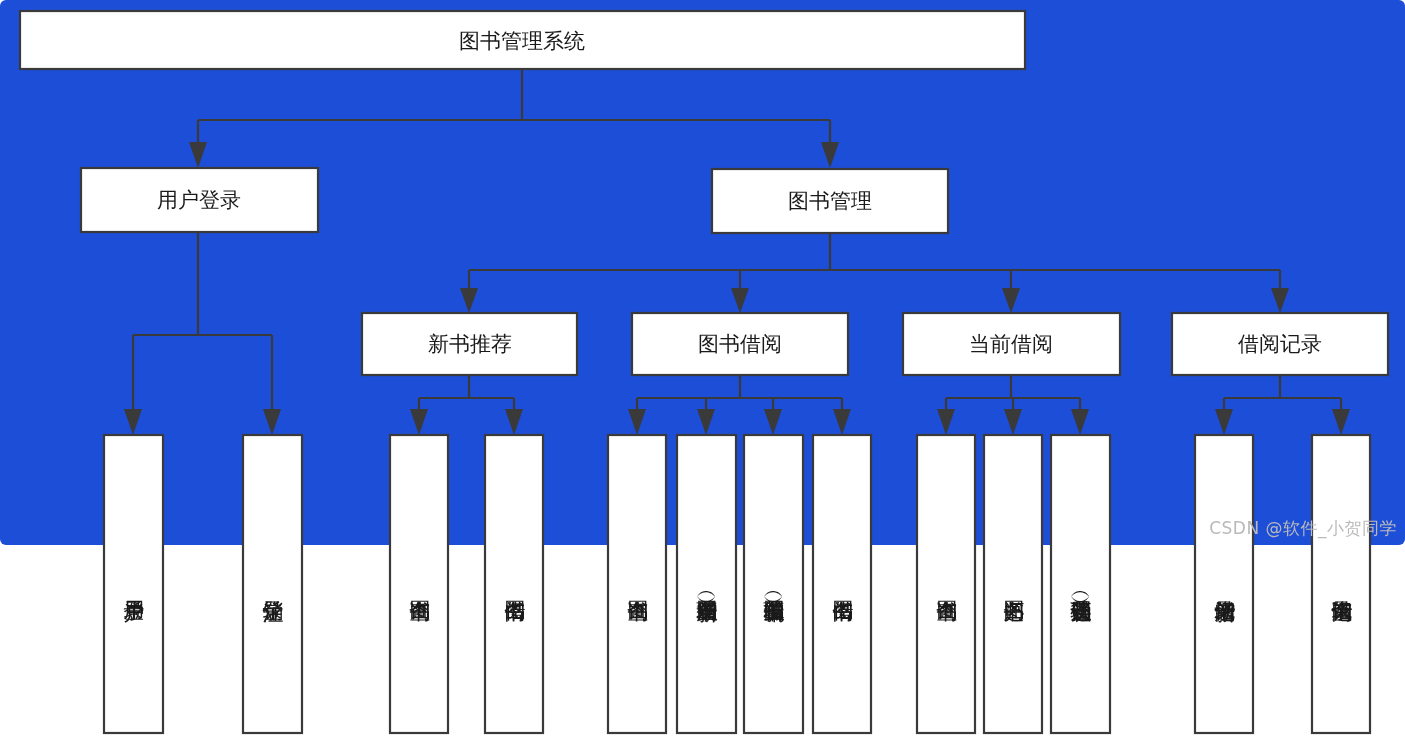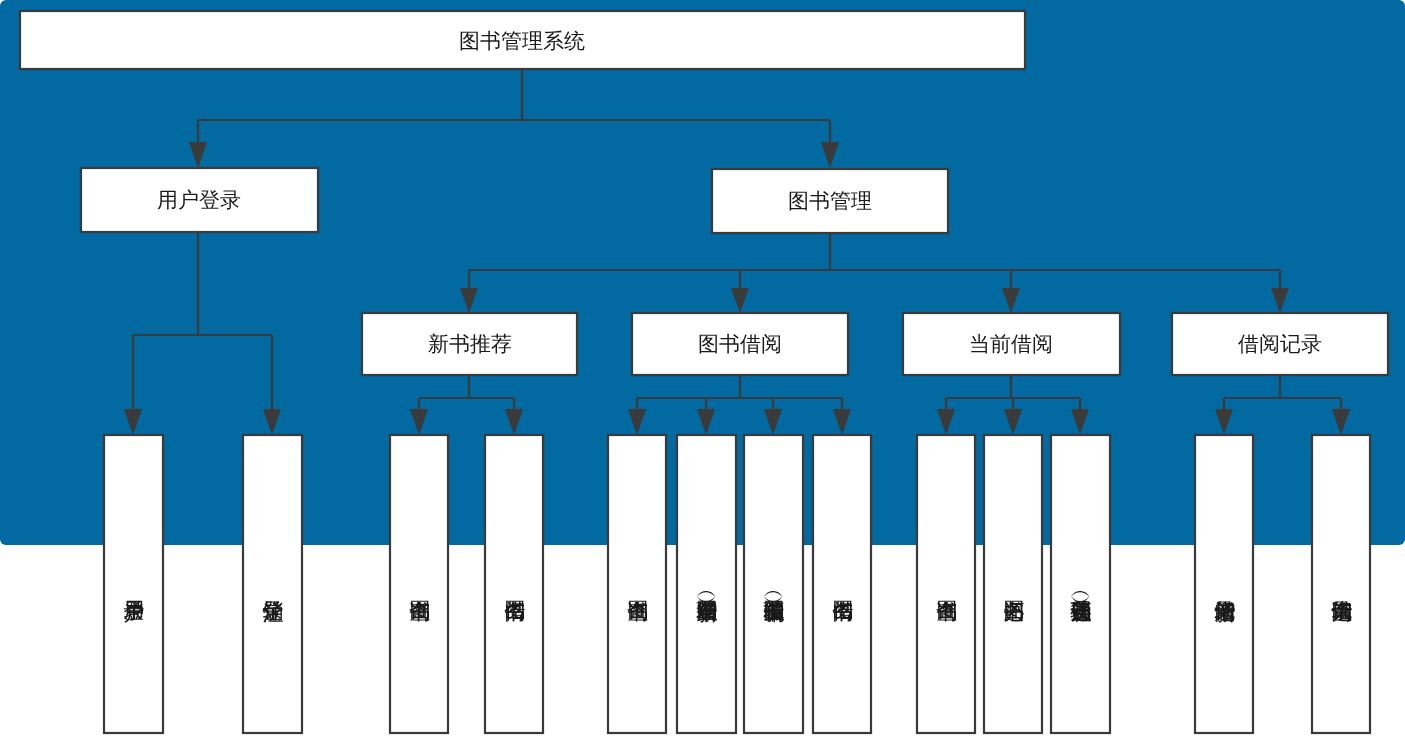--- a/index.html
+++ b/index.html
@@ -10,21 +10,21 @@
   body {
     width: 1405px;
     height: 747px;
     font-family: "DejaVu Sans", "Liberation Sans", sans-serif;
     overflow: hidden;
   }
   #diagram-root {
     position: relative;
     width: 1405px;
     height: 545px;
-    background: #0369a1;
+    background: #1d4ed8;
     border-radius: 6px;
   }
   svg#tree-svg {
     position: absolute;
     left: 0;
     top: 0;
     width: 1405px;
     height: 747px;
     display: block;
   }
@@ -227,14 +227,15 @@
       <rect class="node-box" x="1195" y="435" width="58" height="298"></rect>
       <text class="node-label vert" x="1224" y="584">新增借阅记录</text>
     </g>
     <g>
       <rect class="node-box" x="1312" y="435" width="58" height="298"></rect>
       <text class="node-label vert" x="1341" y="584">查询借阅记录</text>
     </g>
 
   </svg>
 
+  <div class="watermark">CSDN @软件_小贺同学</div>
 
 </div>
 
 </body></html>

